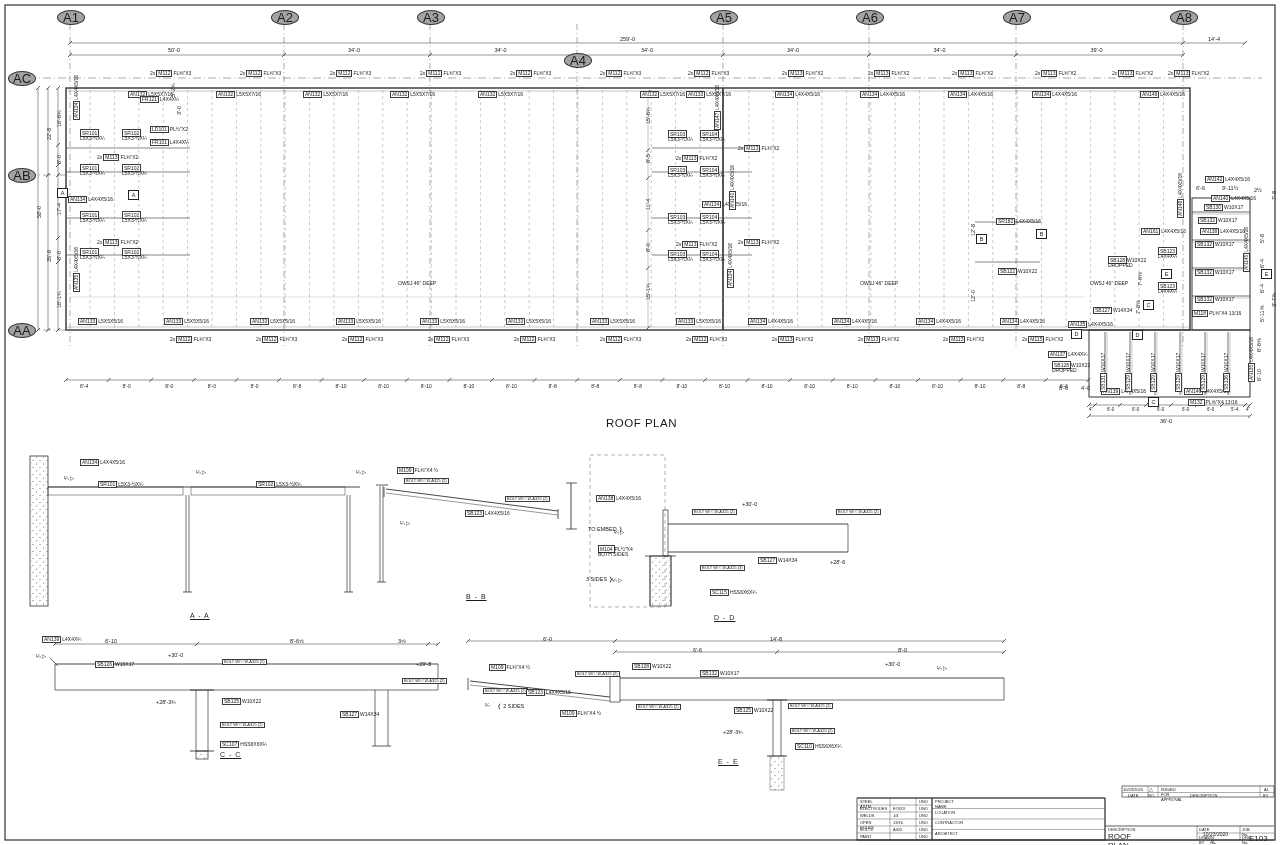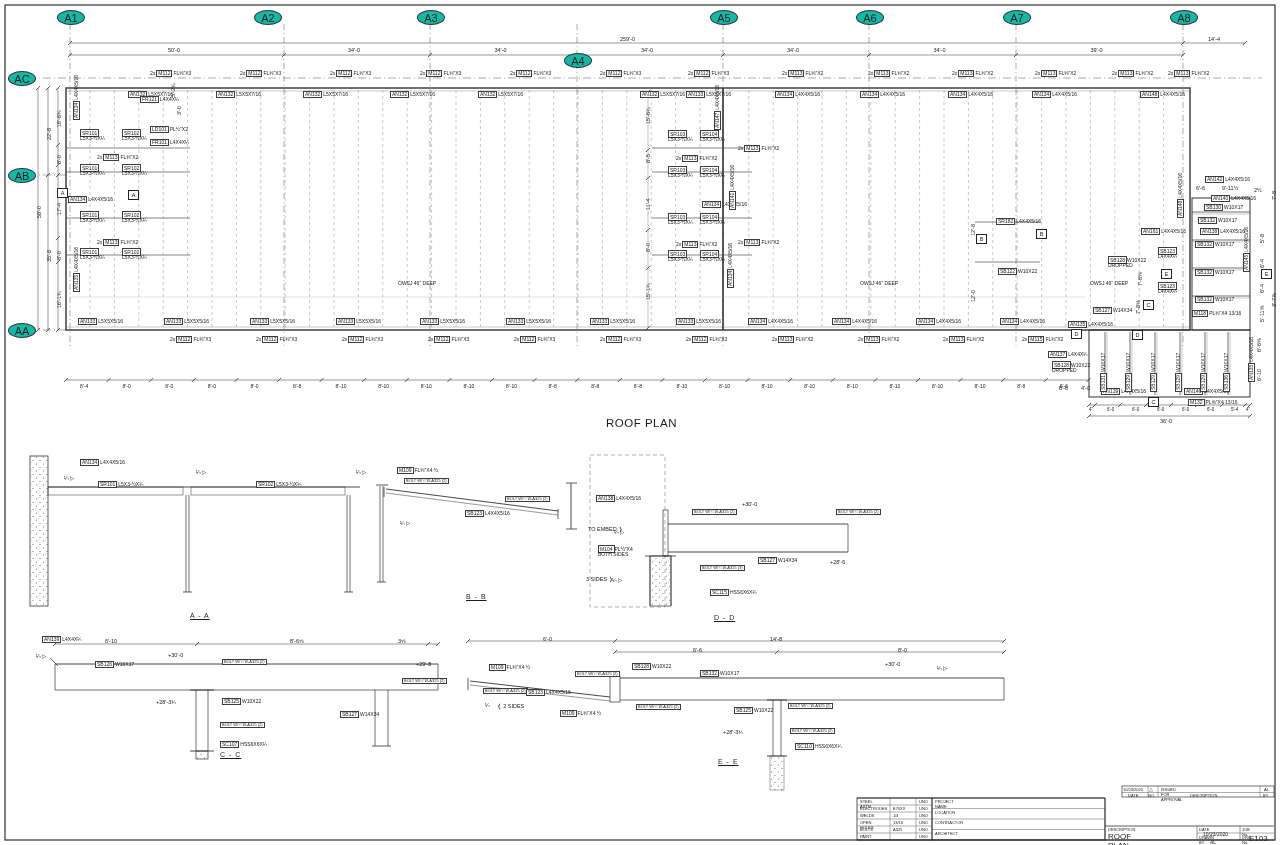--- a/index.html
+++ b/index.html
@@ -8,21 +8,21 @@
   svg{position:absolute;left:0;top:0}
   .lbl{position:absolute;white-space:nowrap;line-height:1.05;display:flex;align-items:center;gap:1px;font-size:5px;color:#1b1b1b}
   .lbl .tagbox{border:0.5px solid #3c3c3c;padding:0 1px;background:#fff}
   .lbl.small{font-size:4px}
   .stacked{display:block}
   .stacked .row2{display:block;border:none;font-size:5px}
   .dimtxt{position:absolute;font-size:5.5px;white-space:nowrap;color:#222}
   .notetxt{position:absolute;font-size:5px;white-space:nowrap;color:#222}
   .rot{transform:rotate(-90deg);transform-origin:0 0}
   .bubble{position:absolute;width:26px;height:13px;border:0.9px solid #333;border-radius:50%;
-    display:flex;align-items:center;justify-content:center;font-size:11px;background:#14b8a6}
+    display:flex;align-items:center;justify-content:center;font-size:13px;background:#a3a3a3}
   .marker{position:absolute;width:9px;height:8px;border:0.8px solid #222;display:flex;align-items:center;
     justify-content:center;font-size:5.5px;background:#fff}
   .sectitle{position:absolute;font-size:7px;text-decoration:underline;letter-spacing:1px}
   .maintitle{position:absolute;font-size:11.5px;letter-spacing:0.5px}
   
   .tb{position:absolute;font-size:4px}
   .tb .big{font-size:8px}
   .tb .med{font-size:5px}
 </style>
 </head>
@@ -891,21 +891,21 @@
       <div class="dimtxt rot" style="left: 46px; top: 262px;">35'-8</div>
       <div class="dimtxt rot" style="left: 56px; top: 127px;">16'-6¾</div>
       <div class="dimtxt rot" style="left: 56px; top: 164px;">8'-0</div>
       <div class="dimtxt rot" style="left: 56px; top: 215px;">17'-4</div>
       <div class="dimtxt rot" style="left: 56px; top: 260px;">8'-0</div>
       <div class="dimtxt rot" style="left: 56px; top: 308px;">16'-1¾</div>
       <div class="notetxt" style="left: 398px; top: 280px;">OWSJ 46" DEEP</div>
       <div class="notetxt" style="left: 860px; top: 280px;">OWSJ 46" DEEP</div>
       <div class="notetxt" style="left: 1090px; top: 280px;">OWSJ 46" DEEP</div>
       <div class="bubble" style="left: 57px; top: 10px;">A1</div>
-      <div class="bubble" style="left: 254px; top: 10px;">A2</div>
+      <div class="bubble" style="left: 271px; top: 10px;">A2</div>
       <div class="bubble" style="left: 417px; top: 10px;">A3</div>
       <div class="bubble" style="left: 564px; top: 10px; margin-top: 43px;">A4</div>
       <div class="bubble" style="left: 710px; top: 10px;">A5</div>
       <div class="bubble" style="left: 856px; top: 10px;">A6</div>
       <div class="bubble" style="left: 1003px; top: 10px;">A7</div>
       <div class="bubble" style="left: 1170px; top: 10px;">A8</div>
       <div class="bubble" style="left: 8px; top: 71px;">AC</div>
       <div class="bubble" style="left: 8px; top: 168px;">AB</div>
       <div class="bubble" style="left: 8px; top: 323px;">AA</div>
       <div class="dimtxt" style="left: 620px; top: 36px;">259'-0</div>

